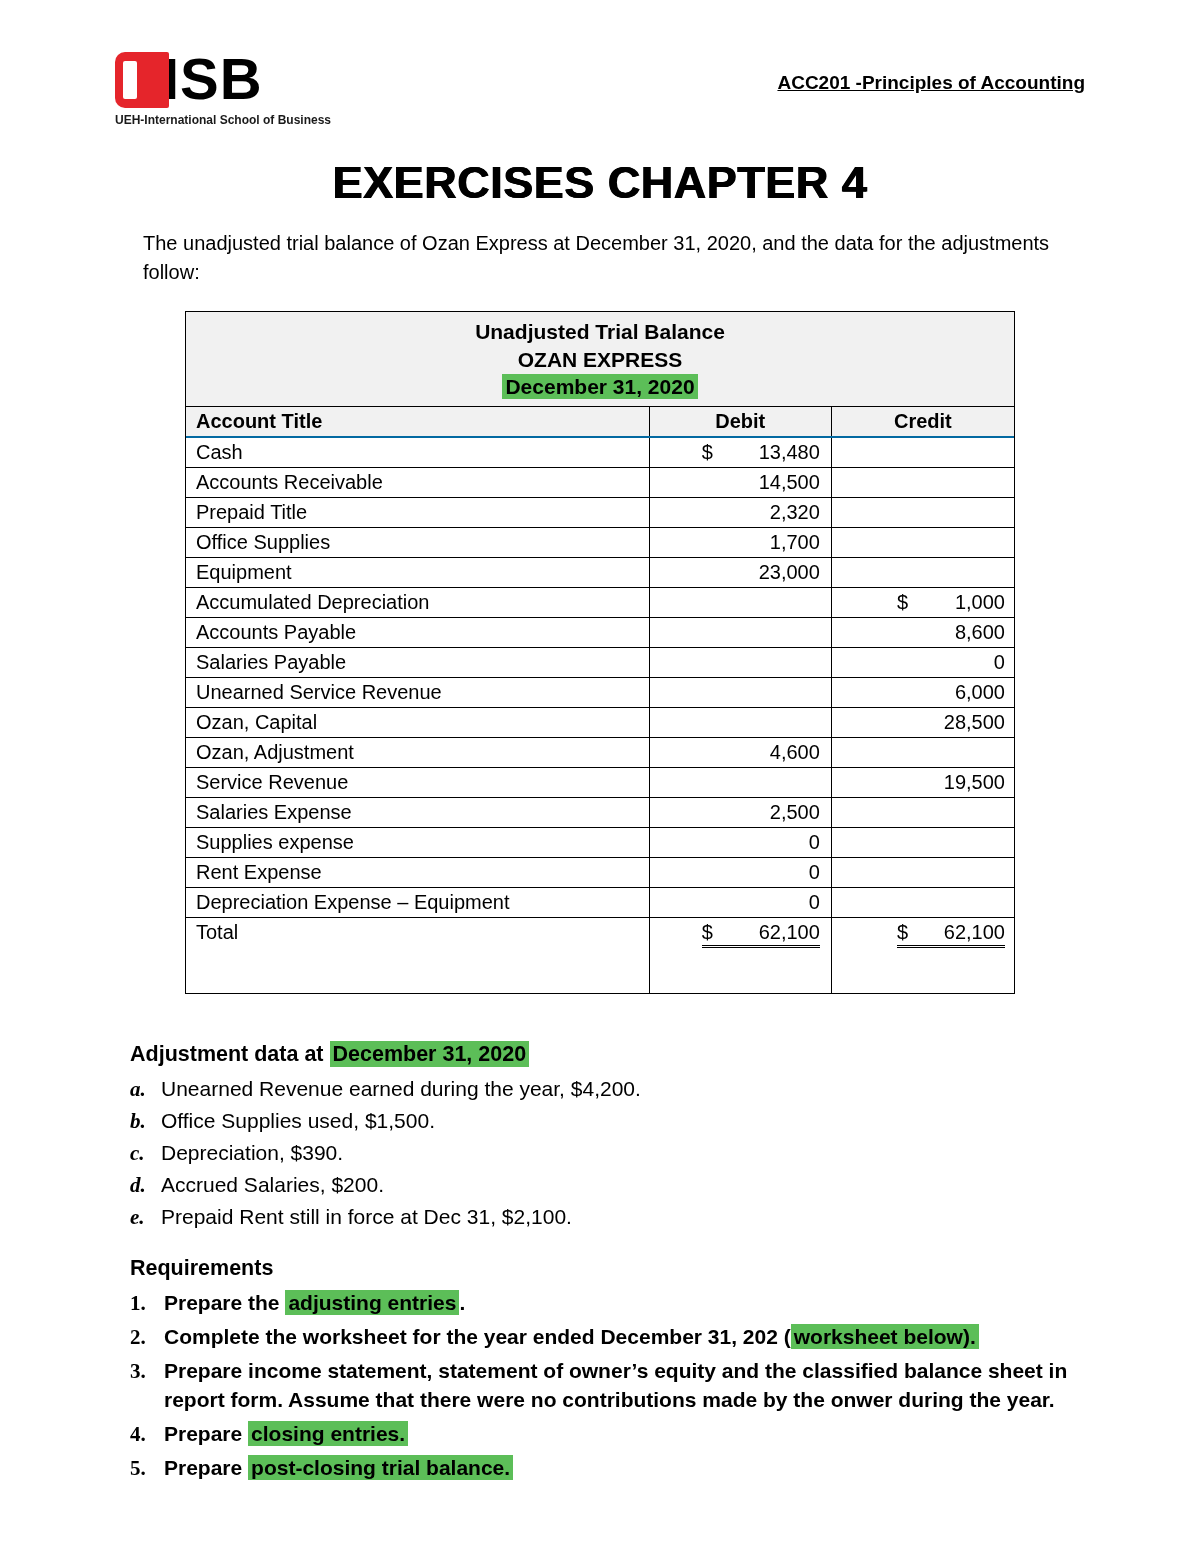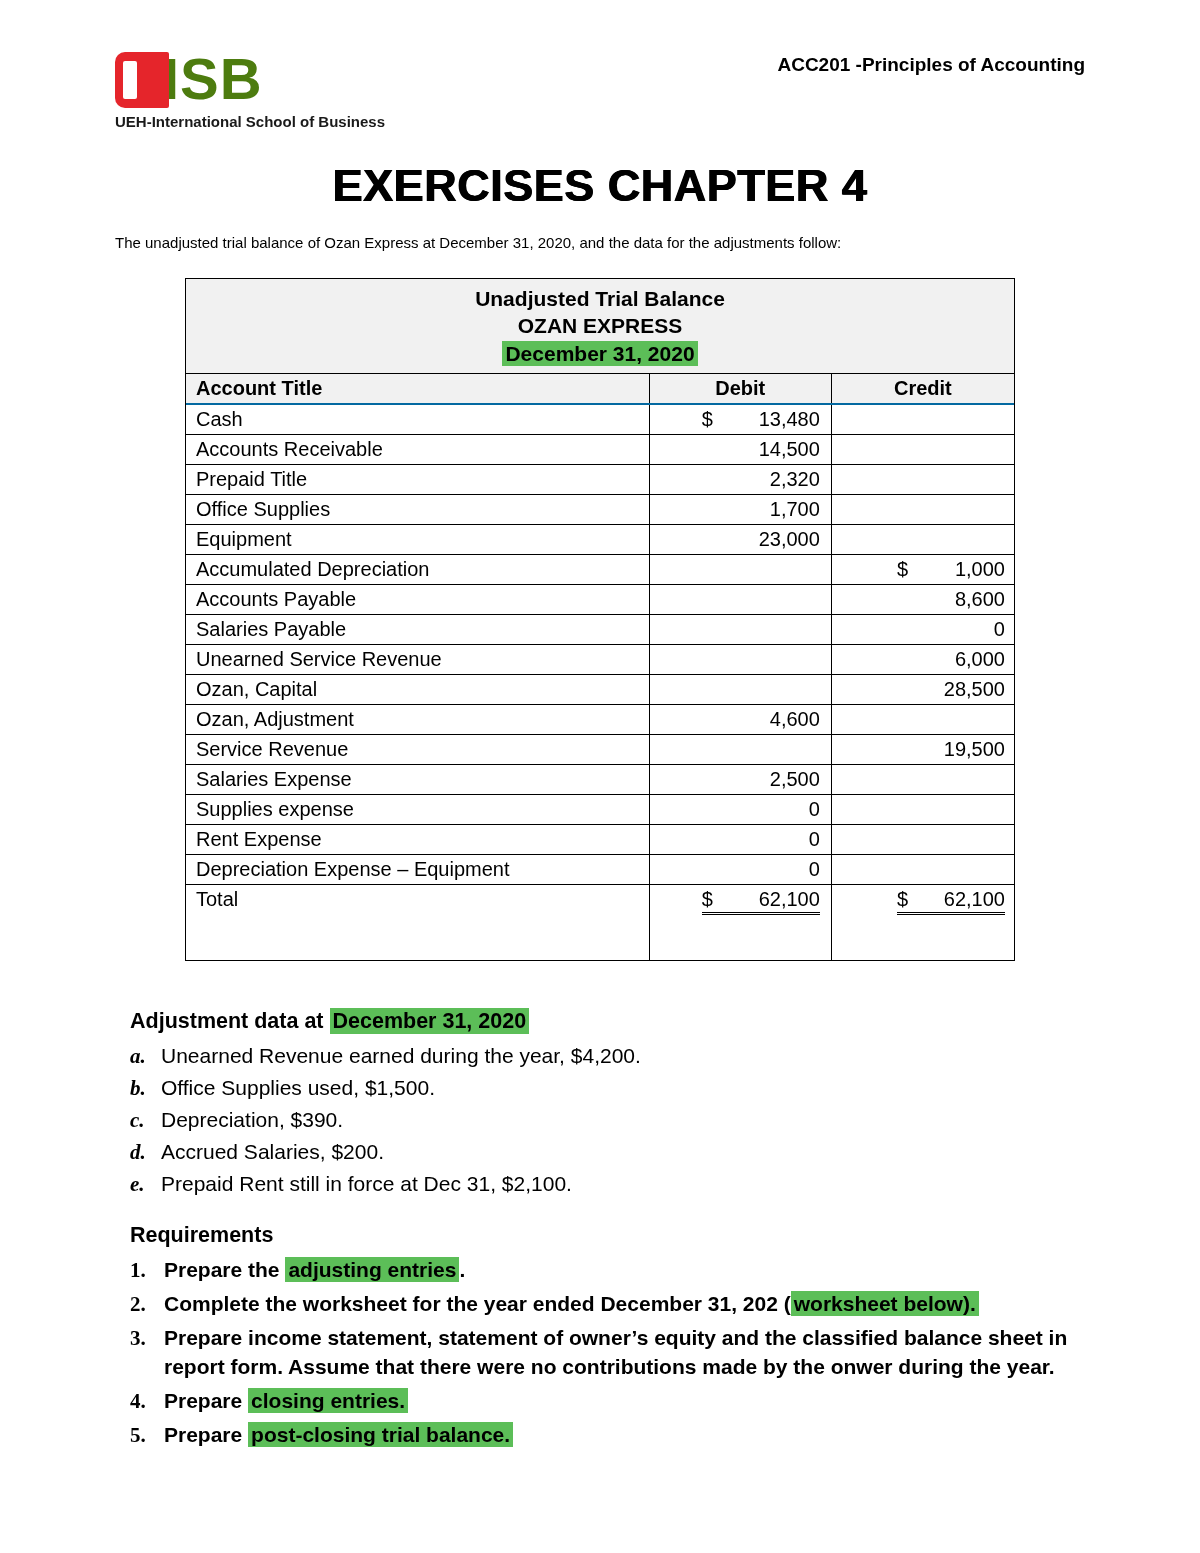--- a/index.html
+++ b/index.html
@@ -15,28 +15,28 @@
     position:relative;overflow:hidden;
   }
   .page{padding:52px 115px 0 115px;}
 
   
   .top-row{display:flex;justify-content:space-between;align-items:flex-start;}
   .logo-block{display:flex;flex-direction:column;}
   .logo-row{display:flex;align-items:flex-start;}
   .logo-sq{width:54px;height:56px;background:var(--logo-red);border-radius:10px 2px 2px 10px;position:relative;}
   .logo-notch{position:absolute;left:8px;top:9px;width:14px;height:38px;background:#fff;border-radius:2px;}
-  .logo-text{font-size:58px;font-weight:bold;color:#4d7c0f;line-height:0.92;letter-spacing:1px;margin-left:-6px;}
-  .logo-caption{font-size:15px;font-weight:bold;color:#1a1a1a;margin-top:5px;}
-  .course-header{font-weight:bold;font-size:19px;margin-top:2px;}
+  .logo-text{font-size:58px;font-weight:bold;color:#000000;line-height:0.92;letter-spacing:1px;margin-left:-6px;}
+  .logo-caption{font-size:12px;font-weight:bold;color:#1a1a1a;margin-top:5px;}
+  .course-header{font-weight:bold;font-size:19px;margin-top:20px;text-decoration:underline;}
 
   
   .page-title{text-align:center;font-size:45px;font-weight:900;letter-spacing:0.5px;margin:30px 0 20px 0;
     text-shadow:0.6px 0 0 #000, -0.6px 0 0 #000;}
-  .intro{font-size:15px;line-height:1.45;}
+  .intro{font-size:20px;line-height:1.45;margin-left:28px;}
 
   
   .tb-wrap{margin:24px 0 0 70px;width:830px;border:1.6px solid #000;}
   .tb-title{background:var(--table-header-bg);text-align:center;font-weight:bold;font-size:21px;line-height:1.32;padding:6px 0 5px 0;border-bottom:1px solid #000;}
   .tb-head{display:flex;background:var(--table-header-bg);font-weight:bold;font-size:20px;border-bottom:2px solid #0369a1;}
   .tb-row{display:flex;font-size:20px;border-bottom:1px solid #000;}
   .tb-row:last-child{border-bottom:none;}
   .c-account{width:56%;padding:3px 4px 3px 10px;border-right:1px solid #000;}
   .c-debit{width:22%;padding:3px 0;border-right:1px solid #000;display:flex;}
   .c-credit{width:22%;padding:3px 0;display:flex;}

